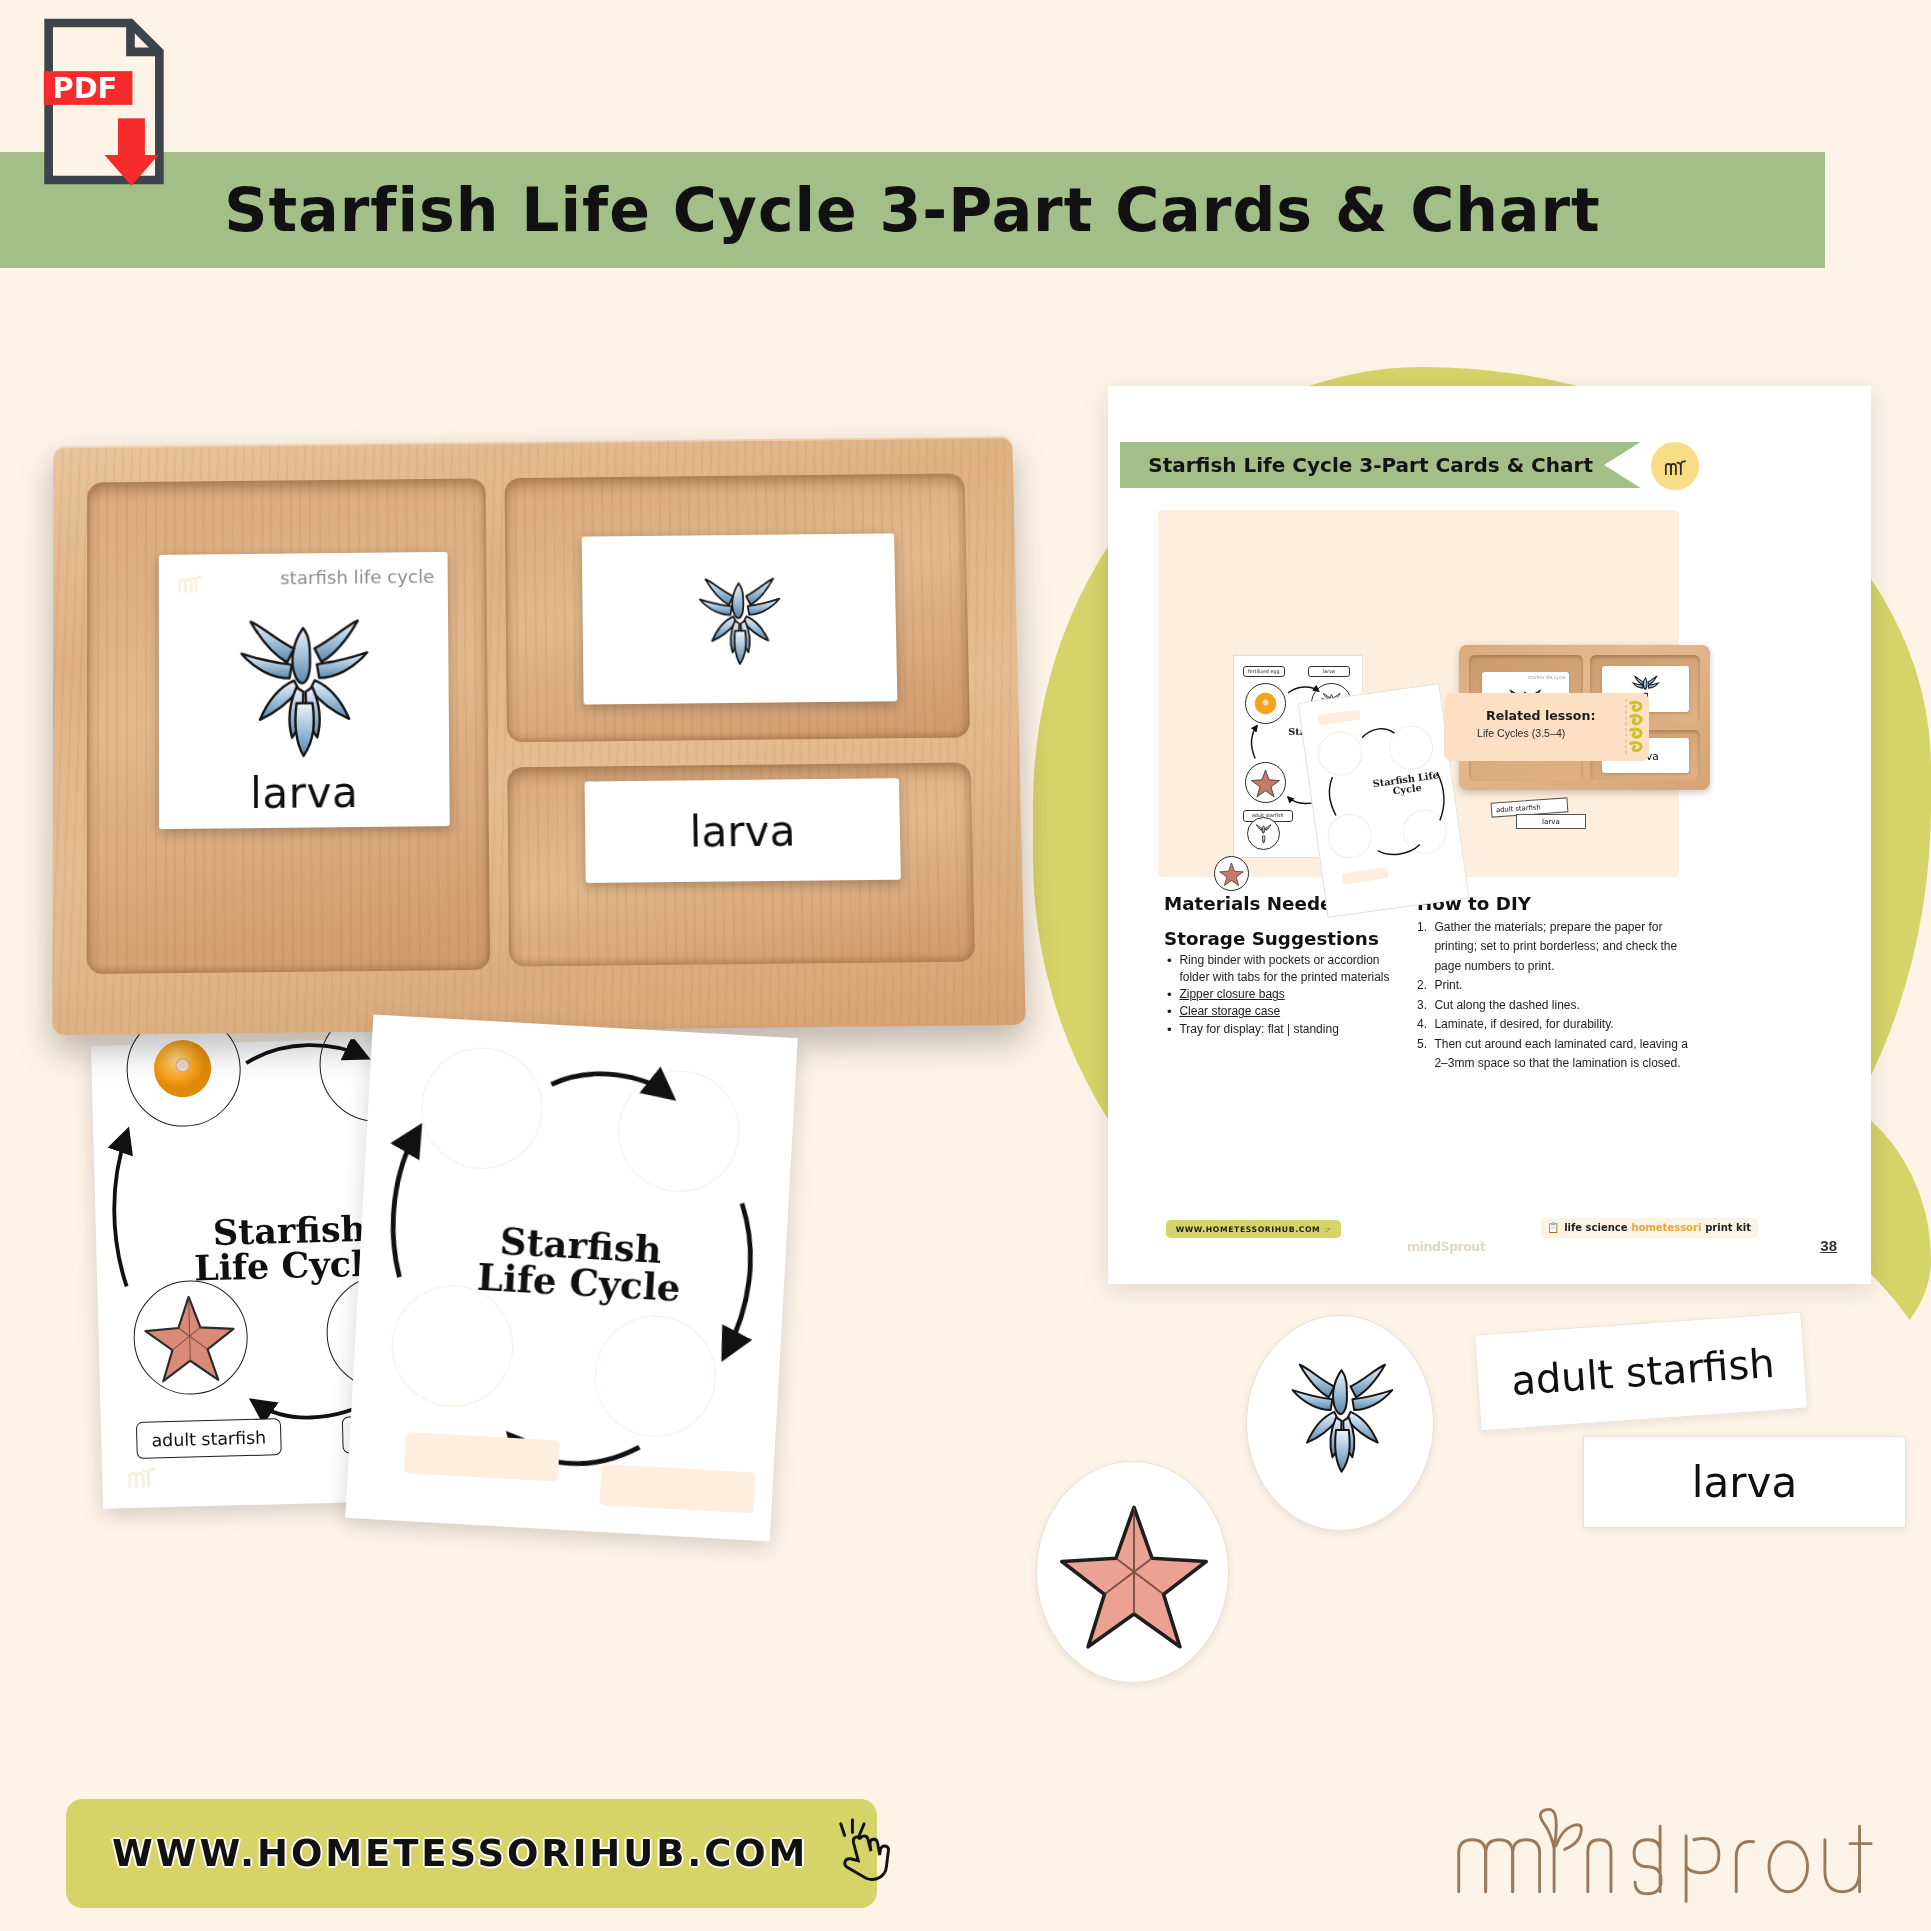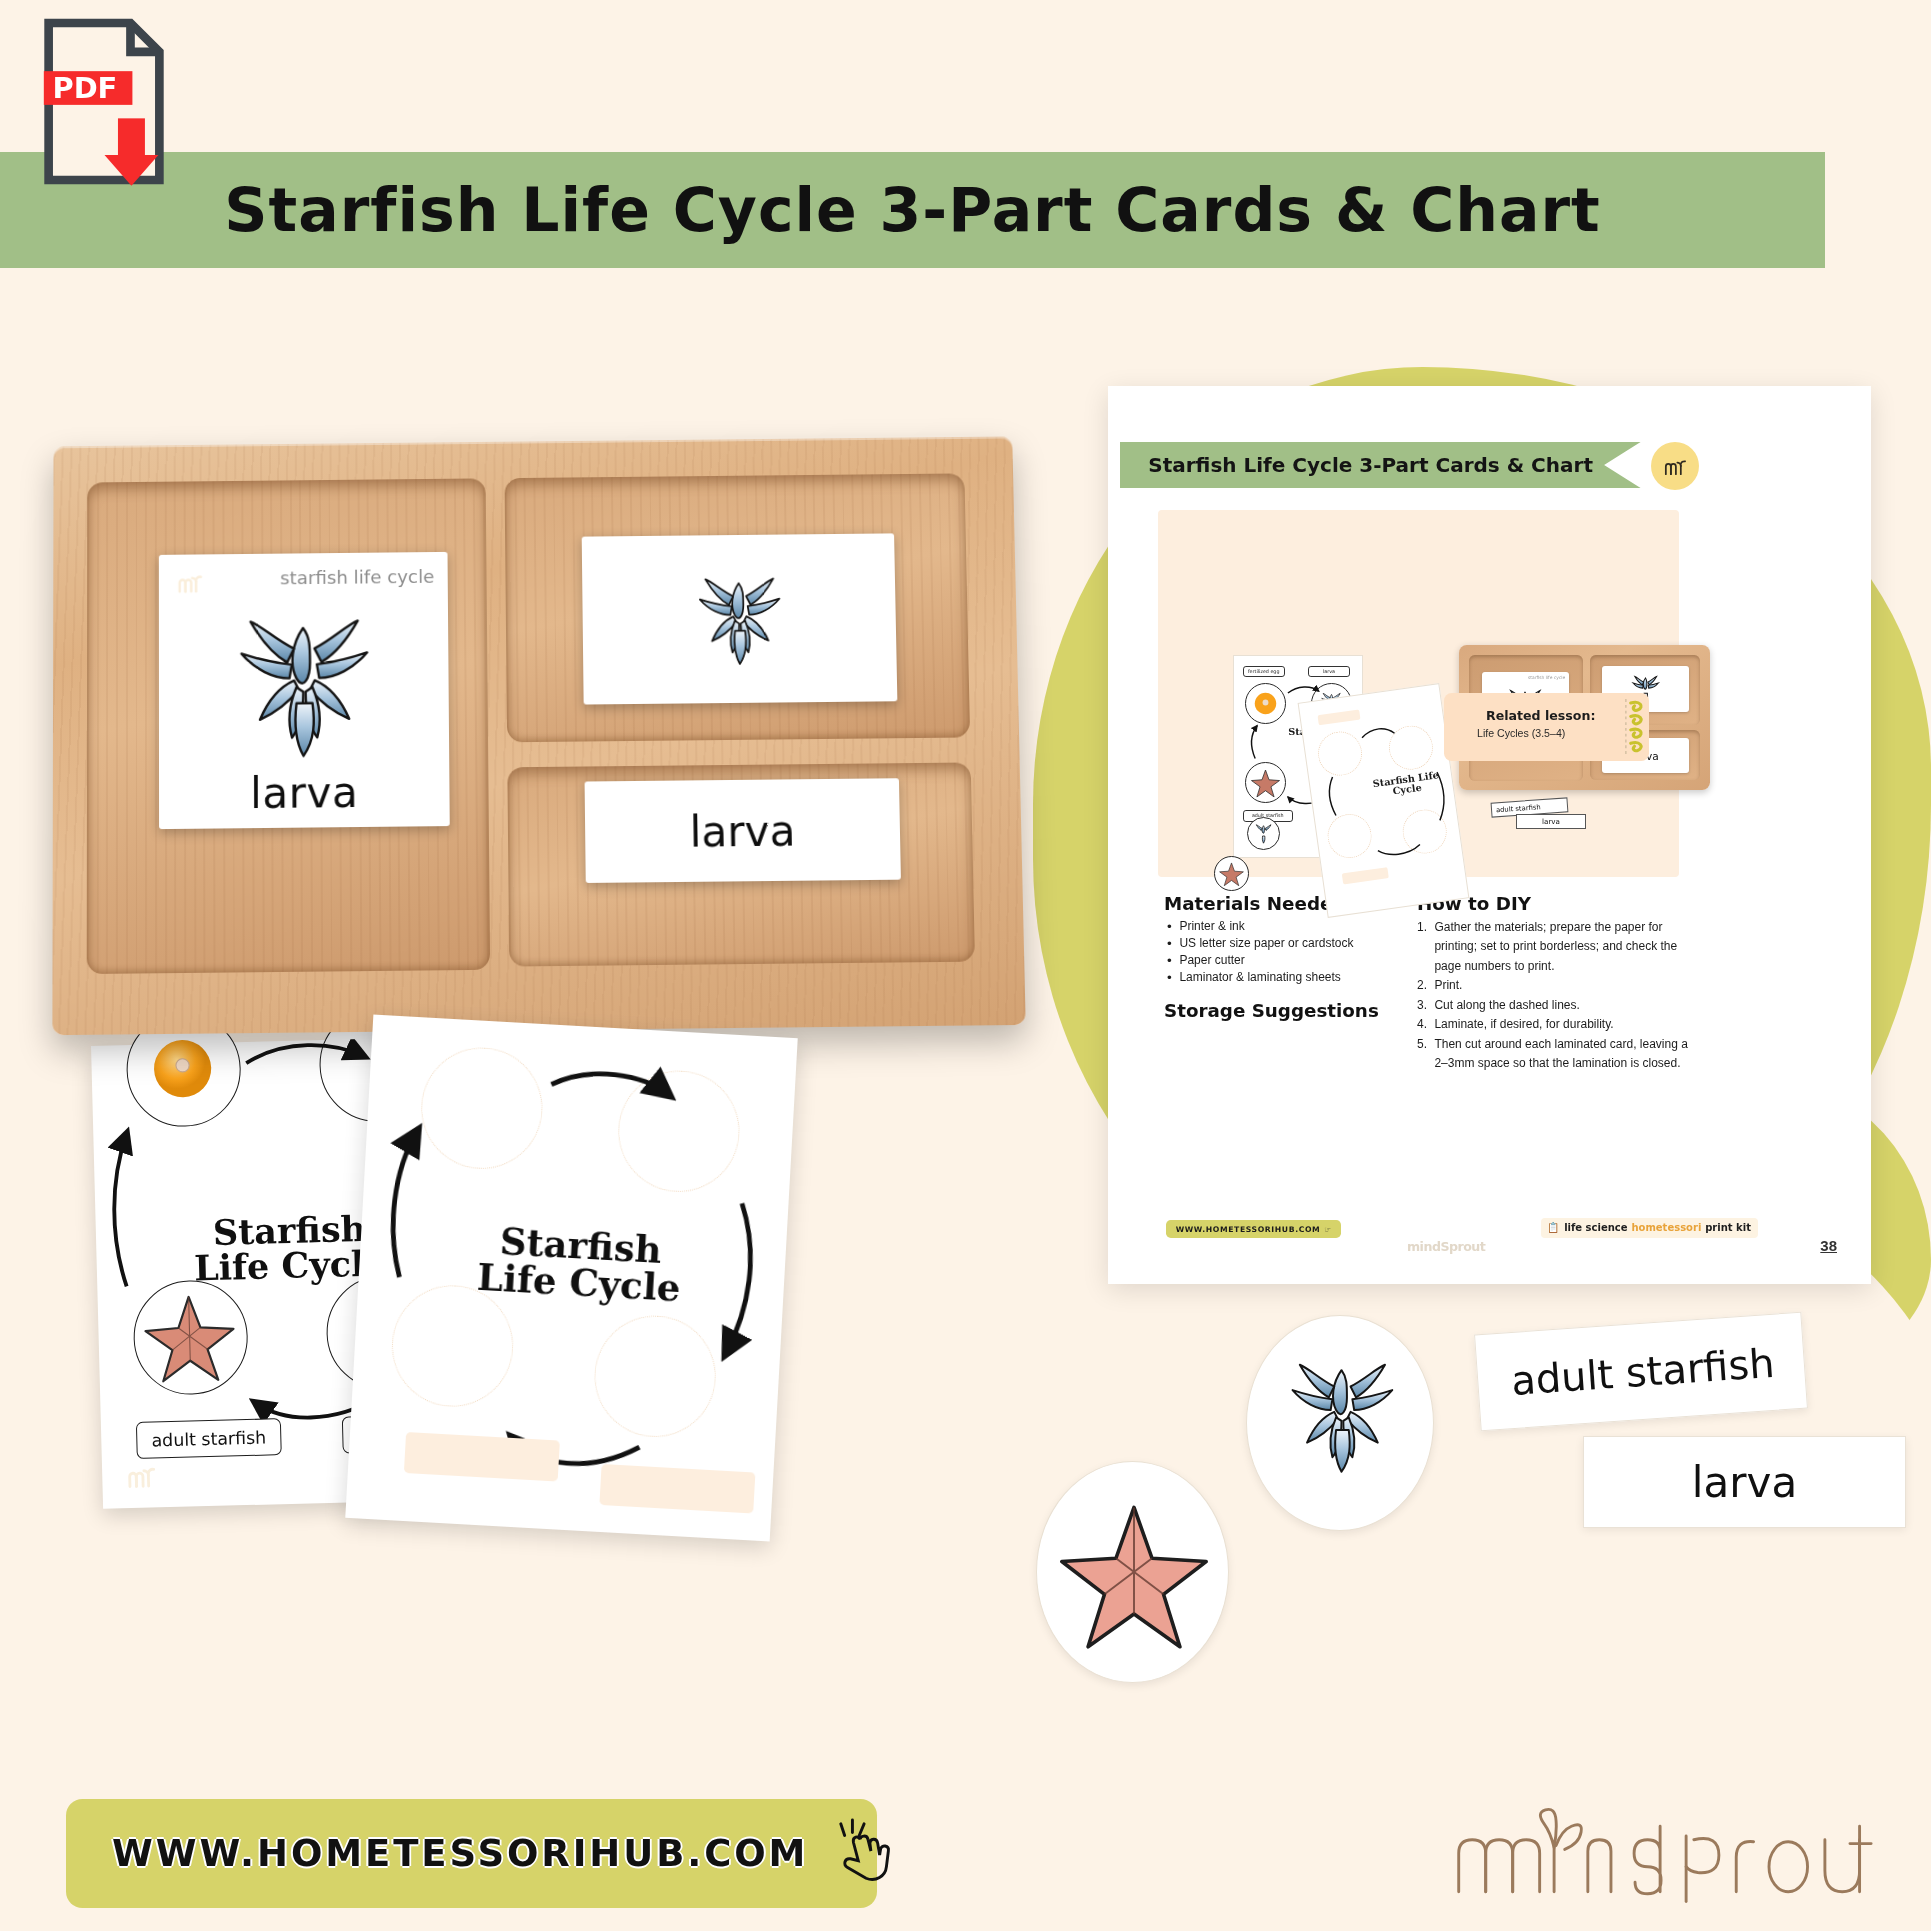--- a/index.html
+++ b/index.html
@@ -544,27 +544,27 @@
           <path d="M8 6 C18 3 22 10 16 13 C12 15 9 12 12 9"></path>
           <path d="M8 20 C18 17 22 24 16 27 C12 29 9 26 12 23"></path>
           <path d="M8 34 C18 31 22 38 16 41 C12 43 9 40 12 37"></path>
           <path d="M8 48 C18 45 22 52 16 55 C12 57 9 54 12 51"></path>
         </g>
       </svg>
     </div>
 
     <div id="col-left">
       <div class="sec-head">Materials Needed</div>
+      <div class="sec-head second">Storage Suggestions</div>
       <ul class="bul">
-        <li>Printer &amp; ink</li>
-        <li>US letter size paper or cardstock</li>
-        <li>Paper cutter</li>
-        <li>Laminator &amp; laminating sheets</li>
+        <li>Ring binder with pockets or accordion folder with tabs for the printed materials</li>
+        <li class="u">Zipper closure bags</li>
+        <li class="u">Clear storage case</li>
+        <li>Tray for display: flat | standing</li>
       </ul>
-      <div class="sec-head second">Storage Suggestions</div>
     </div>
 
     <div id="col-right">
       <div class="sec-head">How to DIY</div>
       <ol class="num">
         <li><span class="numlbl">1.</span><span>Gather the materials; prepare the paper for printing; set to print borderless; and check the page numbers to print.</span></li>
         <li><span class="numlbl">2.</span><span>Print.</span></li>
         <li><span class="numlbl">3.</span><span>Cut along the dashed lines.</span></li>
         <li><span class="numlbl">4.</span><span>Laminate, if desired, for durability.</span></li>
         <li><span class="numlbl">5.</span><span>Then cut around each laminated card, leaving a 2–3mm space so that the lamination is closed.</span></li>

